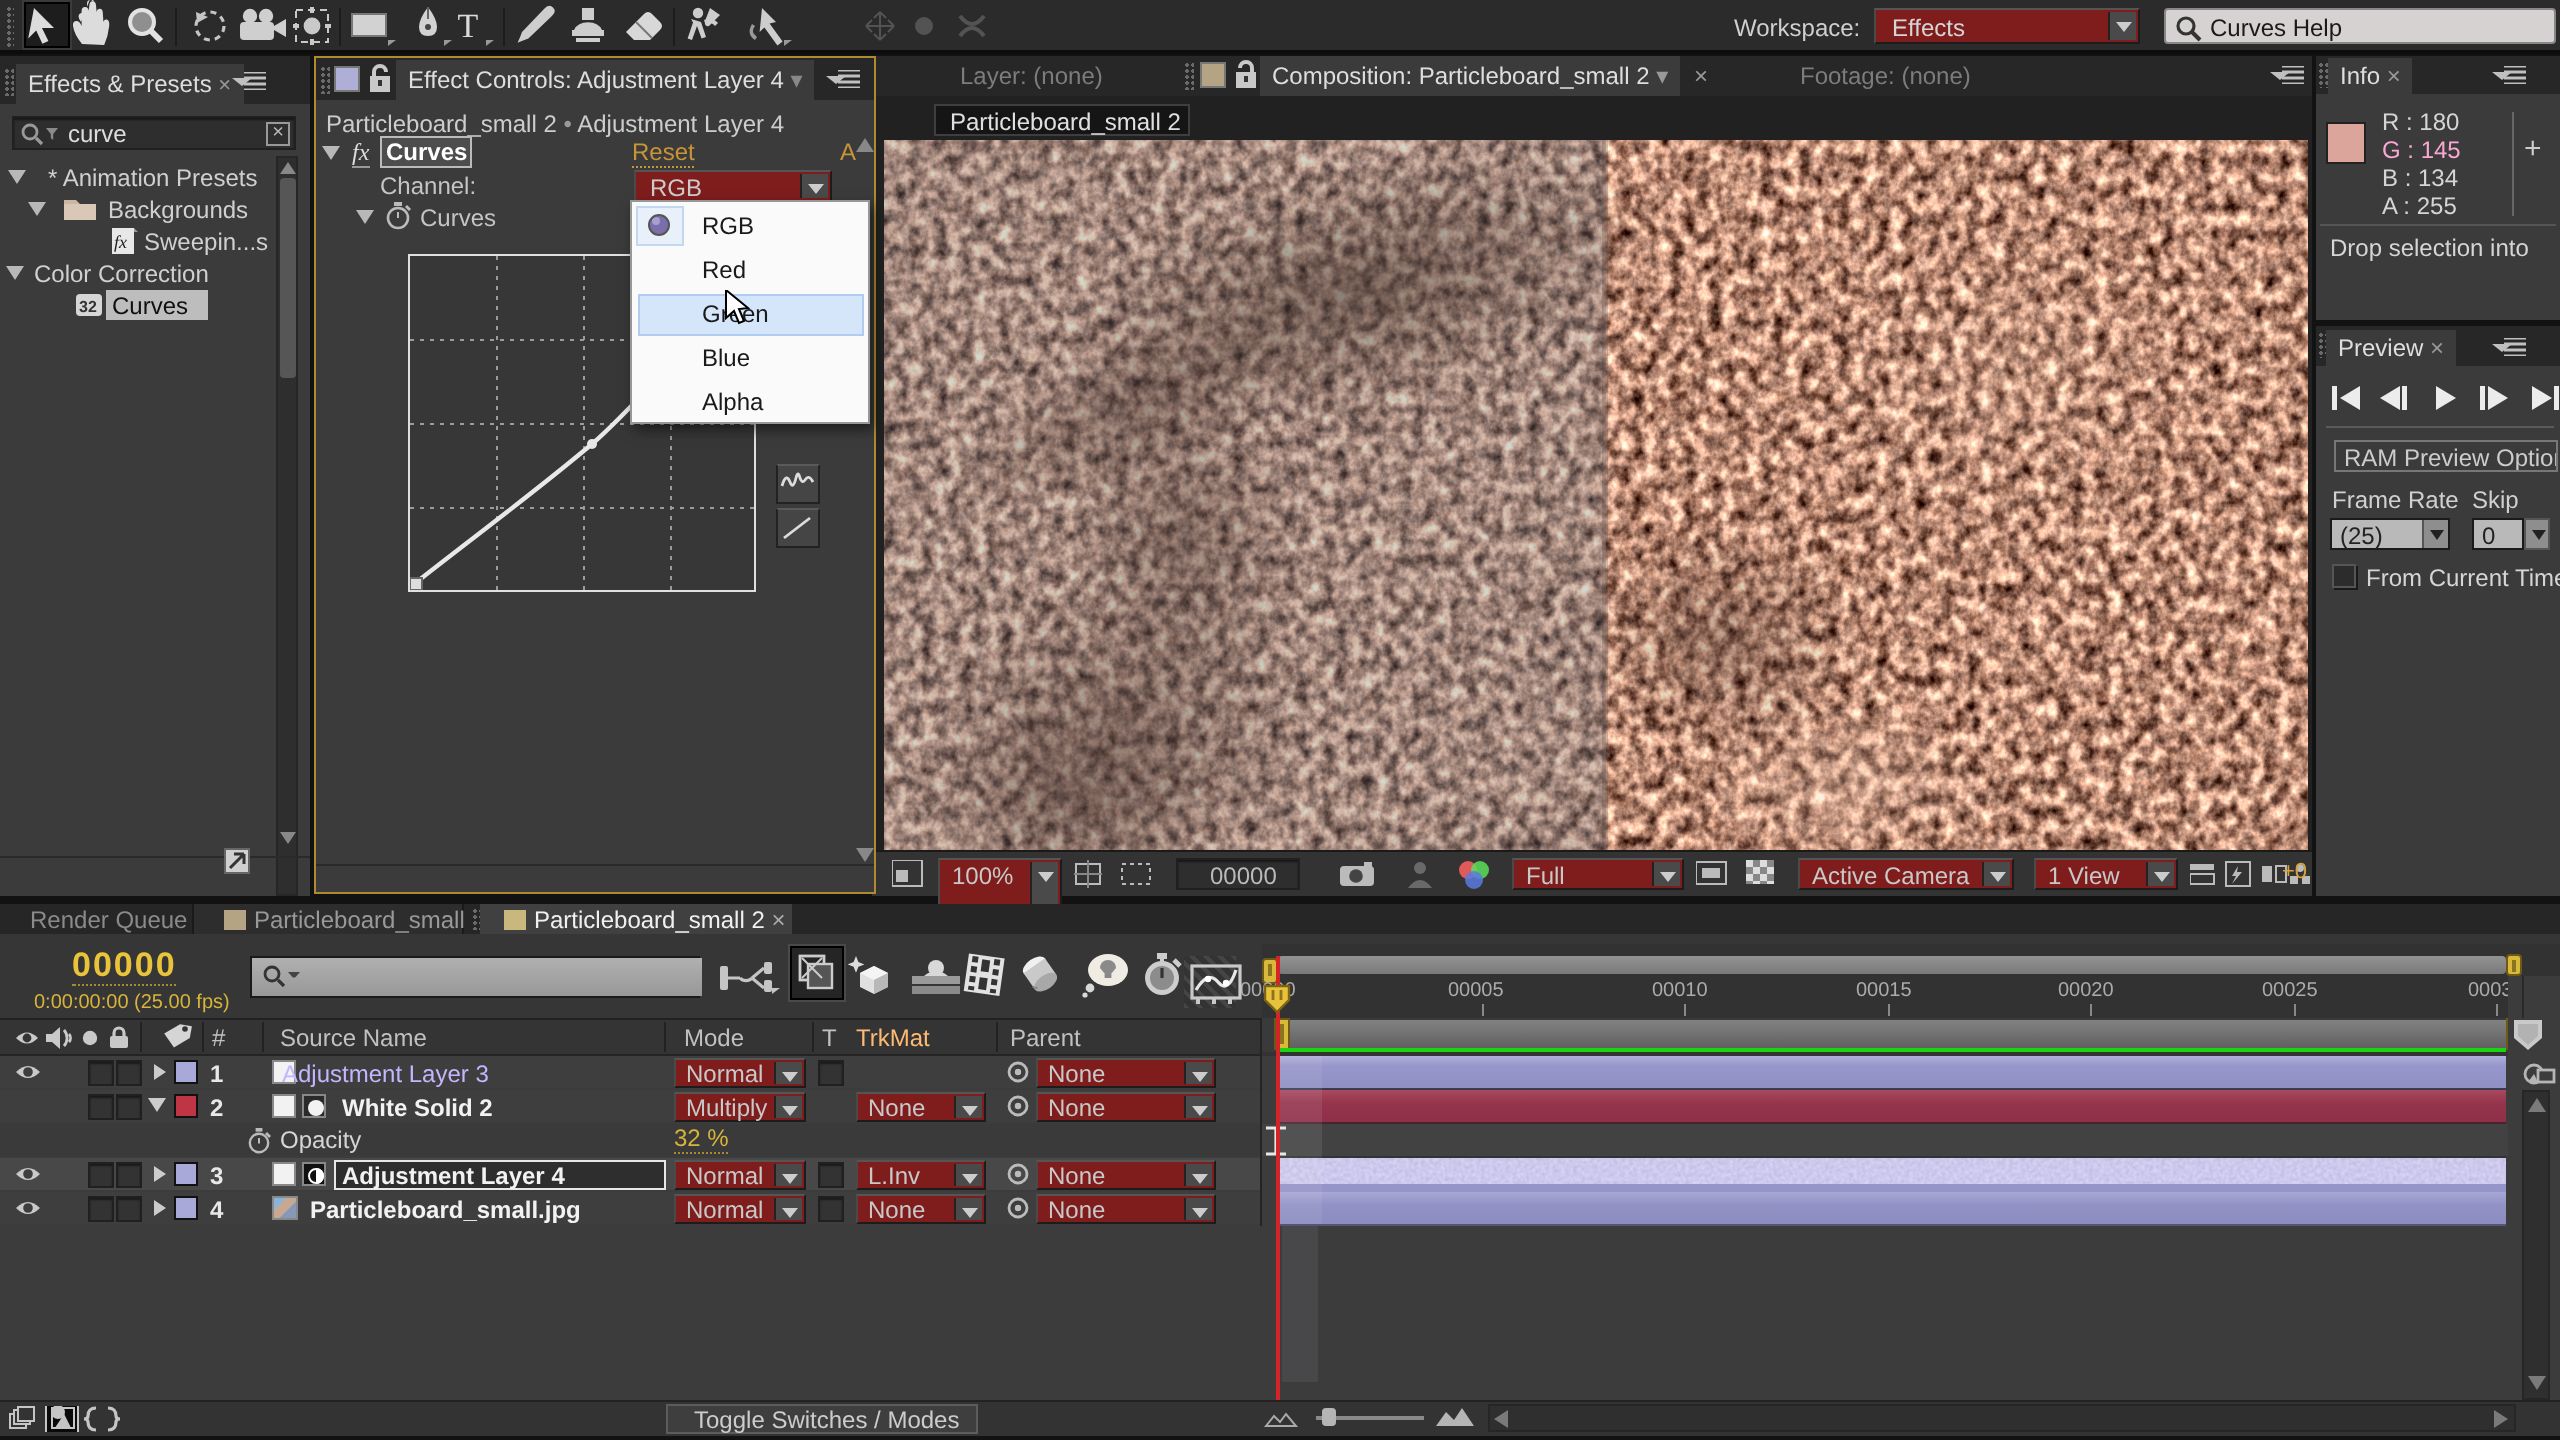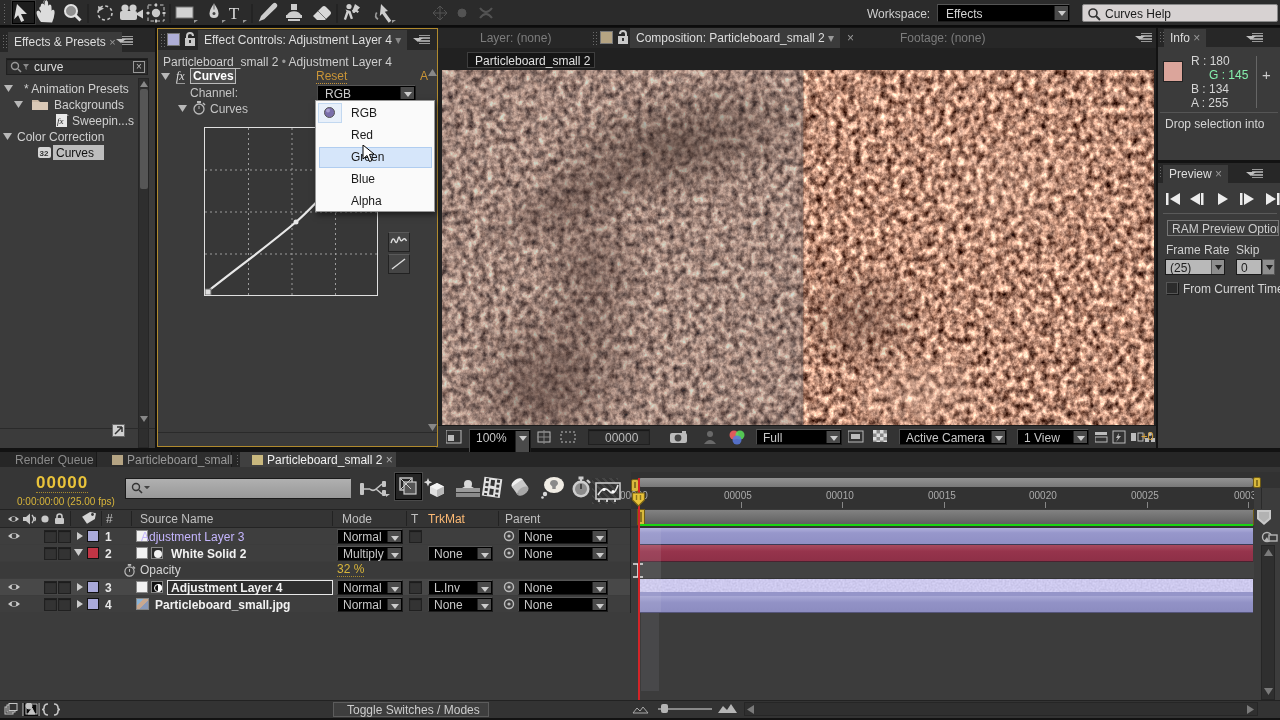--- a/index.html
+++ b/index.html
@@ -3,21 +3,21 @@
 <style>
 *{margin:0;padding:0;box-sizing:border-box}
 body{width:1280px;height:720px;overflow:hidden;background:#121212;font-family:"Liberation Sans",sans-serif;font-size:12px;color:#c8c8c8}
 .ab{position:absolute}
 .tx{position:absolute;white-space:nowrap;color:#c4c4c4;font-size:12px;line-height:14px}
 .tabbar{position:absolute;background:#272727}
 .tab{position:absolute;background:#3b3b3b;color:#dedede;font-size:12px;line-height:18px;padding:0 6px;white-space:nowrap}
 .pm{position:absolute;width:17px;height:9px}
 .pm svg{display:block}
 .well{position:absolute;background:#2e2e2e;border:1px solid #202020;box-shadow:inset 0 1px 1px rgba(0,0,0,.5)}
-.dd{position:absolute;background:#000000;border:1px solid #1c1c1c;border-top-color:#555;border-left-color:#4a4a4a}
+.dd{position:absolute;background:#7f1d1d;border:1px solid #1c1c1c;border-top-color:#555;border-left-color:#4a4a4a}
 .ddarr{position:absolute;right:1px;top:1px;bottom:1px;width:14px;background:#4a4a4a;border-left:1px solid #222}
 .ddarr:after{content:"";position:absolute;left:3px;top:5px;border:4px solid transparent;border-top:5px solid #ccc}
 .grip{position:absolute;width:5px;background-image:radial-gradient(circle,#6a6a6a 1px,transparent 1px);background-size:3px 3px}
 </style></head>
 <body>
 
 <div class="ab" style="left:0;top:0;width:1280px;height:27px;background:#2b2b2b;border-bottom:2px solid #0c0c0c">
 <div class="grip" style="left:3px;top:3px;height:21px;width:4px"></div>
 <div class="ab" style="left:12px;top:1px;width:23px;height:23px;background:#1d1d1d;border:1px solid #000;outline:1px solid #3a3a3a"></div>
 <svg class="ab" style="left:0;top:0" width="420" height="27" viewBox="0 0 420 27">
@@ -396,21 +396,21 @@
 <div class="grip" style="left:1px;top:3px;height:13px"></div>
 <div class="tab" style="left:6px;top:1px;height:18px;line-height:18px">Info <span style="color:#999">×</span></div>
 <div class="pm" style="left:88px;top:5px">
       <svg width="17" height="9">
         <path d="M0 3 l5 4 5-4z" fill="#c0c0c0"></path>
         <path d="M6 0 h11 M6 3 h11 M6 6 h11 M6 9 h11" stroke="#c0c0c0" stroke-width="1.4"></path>
       </svg>
     </div>
 <div class="ab" style="left:5px;top:33px;width:20px;height:21px;background:#dba59b;border:1px solid #222"></div>
 <div class="tx" style="left:33px;top:26px;color:#d5d5d5">R : 180</div>
-<div class="tx" style="left:51px;top:40px;color:#86efac">G : 145</div>
+<div class="tx" style="left:33px;top:40px;color:#f9a8d4">G : 145</div>
 <div class="tx" style="left:33px;top:54px;color:#d5d5d5">B : 134</div>
 <div class="tx" style="left:33px;top:68px;color:#d5d5d5">A : 255</div>
 <div class="ab" style="left:98px;top:28px;width:1px;height:52px;background:#666"></div>
 <div class="tx" style="left:104px;top:40px;color:#ccc;font-size:15px">+</div>
 <div class="ab" style="left:2px;top:84px;width:118px;height:1px;background:#555"></div>
 <div class="tx" style="left:7px;top:89px;color:#d5d5d5">Drop selection into</div>
 </div>
 <div class="ab" style="left:1158px;top:163px;width:122px;height:285px;background:#3b3b3b">
 <div class="tabbar" style="left:0;top:0;width:122px;height:20px"></div>
 <div class="grip" style="left:1px;top:3px;height:13px"></div>

